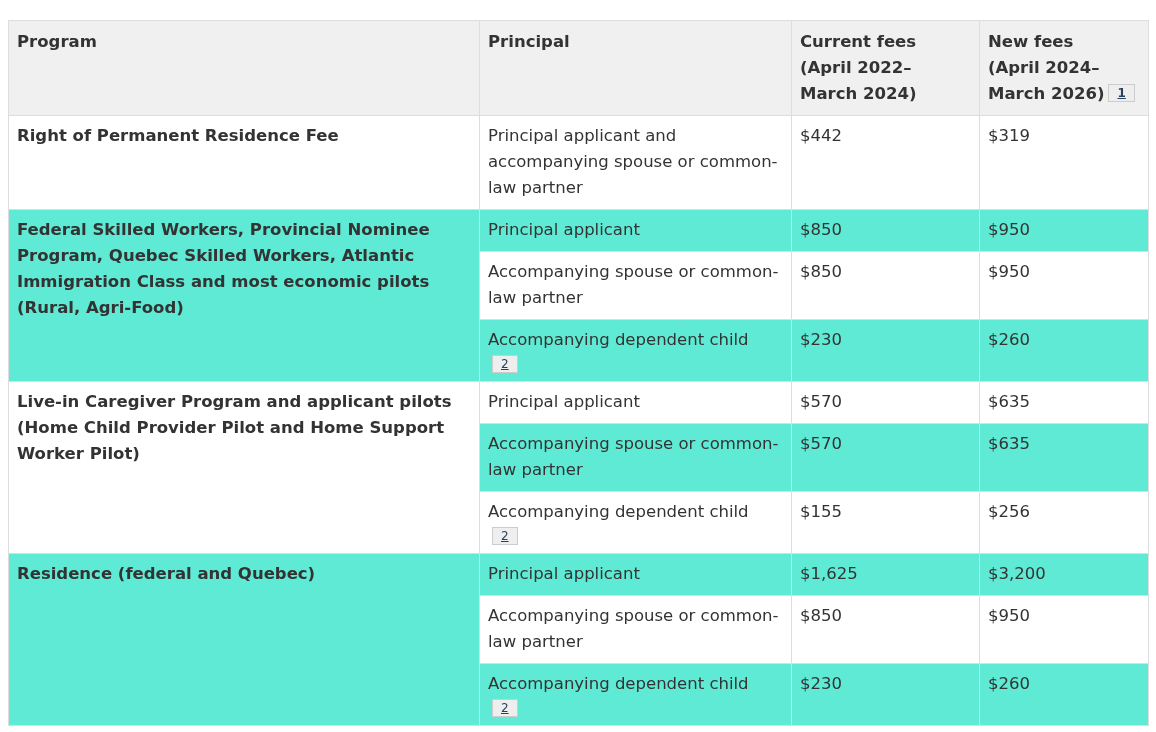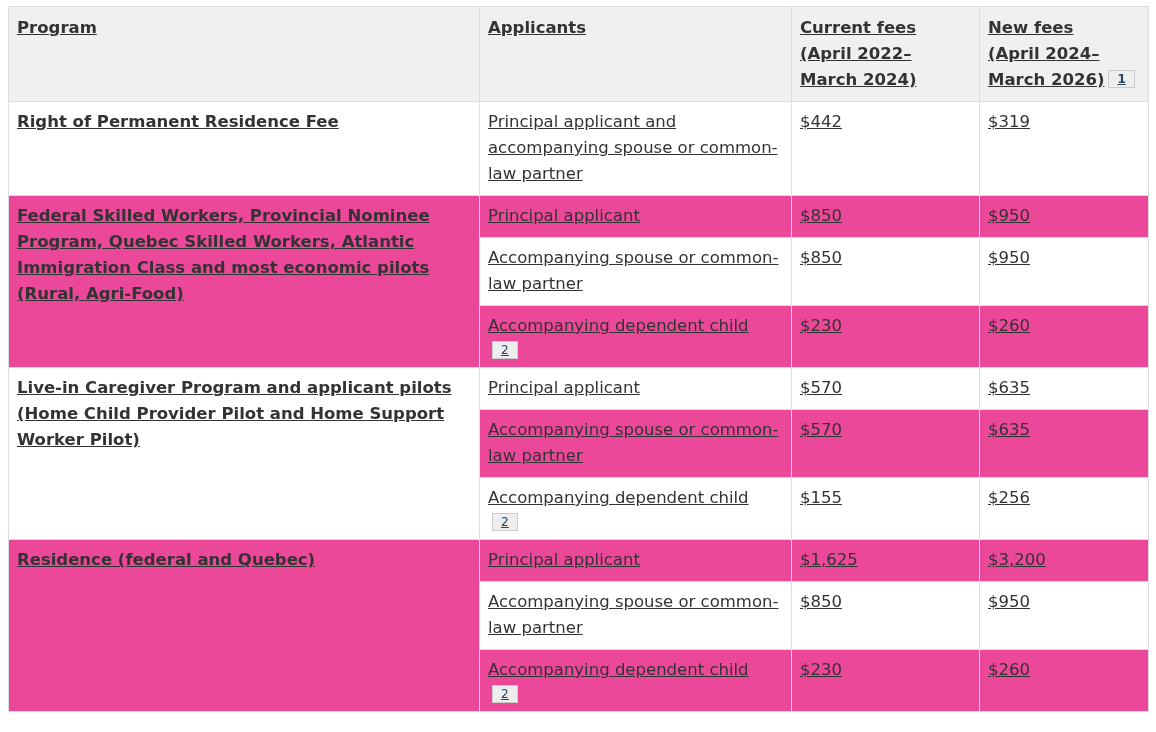--- a/index.html
+++ b/index.html
@@ -1,40 +1,39 @@
 <!DOCTYPE html>
 <html><head>
 <meta charset="utf-8">
 <style>
   html, body { margin: 0; padding: 0; background: #ffffff; }
   body { width: 1156px; height: 732px; overflow: hidden; font-family: "DejaVu Sans", sans-serif; color: #333333; }
   table.fees {
-    position: absolute; left: 8px; top: 6px;
+    position: absolute; left: 8px; top: 20px;
     width: 1140px;
     border-collapse: collapse;
     font-size: 16.5px;
     line-height: 26px;
     table-layout: fixed;
-    text-decoration: underline;
   }
   table.fees th, table.fees td {
     border: 1px solid #dddddd;
     padding: 7px 8px 8px 8px;
     vertical-align: top;
     text-align: left;
   }
   table.fees thead th {
     background: #f0f0f0;
     font-weight: bold;
     padding-top: 8px;
     padding-bottom: 8px;
     height: 78px;
   }
   table.fees tbody th { font-weight: bold; }
-  .gray { background: #ec4899; }
+  .gray { background: #5eead4; }
   .white { background: #ffffff; }
   td.num { text-align: right; }
   .fn {
     display: inline-block;
     border: 1px solid #cccccc;
     background: #eeeeee;
     font-size: 12px;
     line-height: 16px;
     padding: 0 8px;
     margin-left: 4px;
@@ -54,21 +53,21 @@
 <table class="fees">
   <colgroup>
       <col class="c1">
       <col class="c2">
       <col class="c3">
       <col class="c4">
     </colgroup>
   <thead>
     <tr>
       <th>Program</th>
-      <th>Applicants</th>
+      <th>Principal</th>
       <th>Current fees<br>(April 2022–<br>March 2024)</th>
       <th>New fees<br>(April 2024–<br>March 2026)<a class="fn">1</a></th>
     </tr>
   </thead>
   <tbody>
 
     <tr class="white">
       <th class="white" rowspan="1">Right of Permanent Residence Fee</th>
       <td>Principal applicant and accompanying spouse or common-law partner</td>
       <td class="num">$442</td>

